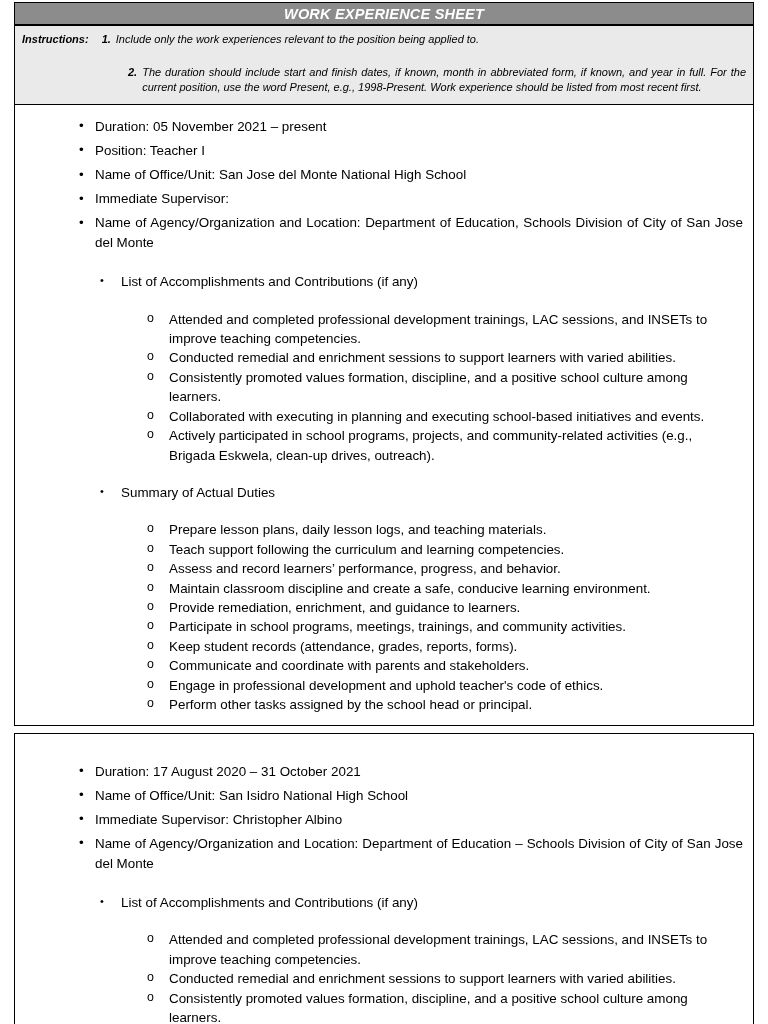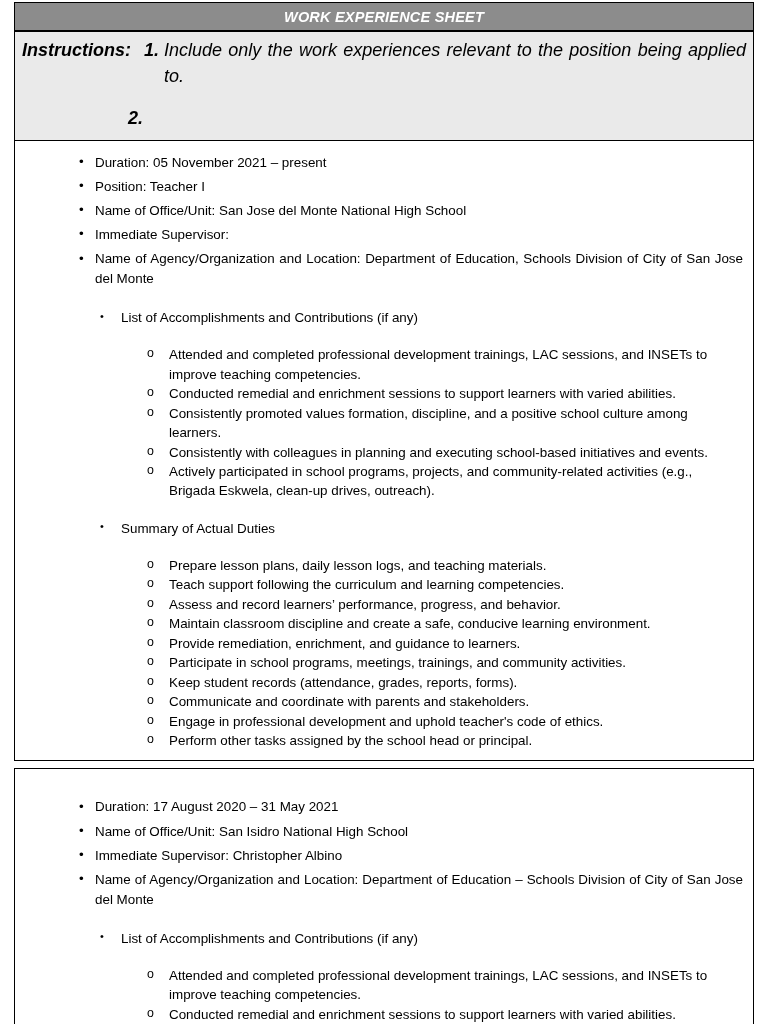--- a/index.html
+++ b/index.html
@@ -28,21 +28,21 @@
     left: 14px;
     top: 2px;
     width: 740px;
   }
 
   
   .title-bar {
     background: #8c8c8c;
     border: 1px solid #000000;
     border-bottom: 2px solid #000000;
-    height: 30px;
+    height: 24px;
     display: flex;
     align-items: center;
     justify-content: center;
     box-sizing: border-box;
   }
   .title-bar .title-text {
     color: #ffffff;
     font-weight: bold;
     font-style: italic;
     font-size: 14.5px;
@@ -55,21 +55,21 @@
     background: #eaeaea;
     border: 1px solid #000000;
     border-top: none;
     box-sizing: border-box;
     padding: 6px 7px 8px 7px;
   }
   .instr-row {
     display: flex;
     align-items: flex-start;
     font-style: italic;
-    font-size: 18px;
+    font-size: 11px;
     line-height: 1.42;
   }
   .instr-label {
     font-weight: bold;
     font-style: italic;
     white-space: nowrap;
     padding-right: 13px;
     flex: 0 0 auto;
   }
   .instr-num {
@@ -179,39 +179,40 @@
     </div>
 
     <div class="instructions">
       <div class="instr-row first">
         <span class="instr-label">Instructions:</span>
         <span class="instr-num">1.</span>
         <span class="instr-body">Include only the work experiences relevant to the position being applied to.</span>
       </div>
       <div class="instr-row second">
         <span class="instr-num">2.</span>
+        <span class="instr-body">The duration should include start and finish dates, if known, month in abbreviated form, if known, and year in full. For the current position, use the word Present, e.g., 1998-Present. Work experience should be listed from most recent first.</span>
       </div>
     </div>
 
     <div class="exp-block">
       <ul class="lvl1">
         <li>Duration:  05 November 2021 – present</li>
         <li>Position:  Teacher I</li>
         <li>Name of Office/Unit: San Jose del Monte National High School</li>
         <li>Immediate Supervisor:</li>
         <li class="justify"> Name of Agency/Organization and Location: Department of Education, Schools Division of City of San Jose del Monte</li>
       </ul>
 
       <div class="group">
         <div class="lvl2-head">List of Accomplishments and Contributions (if any)</div>
         <ul class="lvl3">
           <li>Attended and completed professional development trainings, LAC sessions, and INSETs to improve teaching competencies.</li>
           <li>Conducted remedial and enrichment sessions to support learners with varied abilities.</li>
           <li>Consistently promoted values formation, discipline, and a positive school culture among learners.</li>
-          <li>Consistently with colleagues in planning and executing school-based initiatives and events.</li>
+          <li>Collaborated with executing in planning and executing school-based initiatives and events.</li>
           <li>Actively participated in school programs, projects, and community-related activities (e.g., Brigada Eskwela, clean-up drives, outreach).</li>
         </ul>
       </div>
 
       <div class="group tight">
         <div class="lvl2-head">Summary of Actual Duties</div>
         <ul class="lvl3">
           <li>Prepare lesson plans, daily lesson logs, and teaching materials.</li>
           <li>Teach support following the curriculum and learning competencies.</li>
           <li>Assess and record learners’ performance, progress, and behavior.</li>
@@ -221,21 +222,21 @@
           <li>Keep student records (attendance, grades, reports, forms).</li>
           <li>Communicate and coordinate with parents and stakeholders.</li>
           <li>Engage in professional development and uphold teacher's code of ethics.</li>
           <li>Perform other tasks assigned by the school head or principal.</li>
         </ul>
       </div>
     </div>
 
     <div class="exp-block detached">
       <ul class="lvl1">
-        <li> Duration:  17 August 2020 – 31 May 2021</li>
+        <li> Duration:  17 August 2020 – 31 October 2021</li>
         <li>Name of Office/Unit: San Isidro National High School</li>
         <li>Immediate Supervisor: Christopher Albino</li>
         <li class="justify"> Name of Agency/Organization and Location: Department of Education – Schools Division of City of San Jose del Monte</li>
       </ul>
 
       <div class="group">
         <div class="lvl2-head">List of Accomplishments and Contributions (if any)</div>
         <ul class="lvl3">
           <li>Attended and completed professional development trainings, LAC sessions, and INSETs to improve teaching competencies.</li>
           <li>Conducted remedial and enrichment sessions to support learners with varied abilities.</li>

